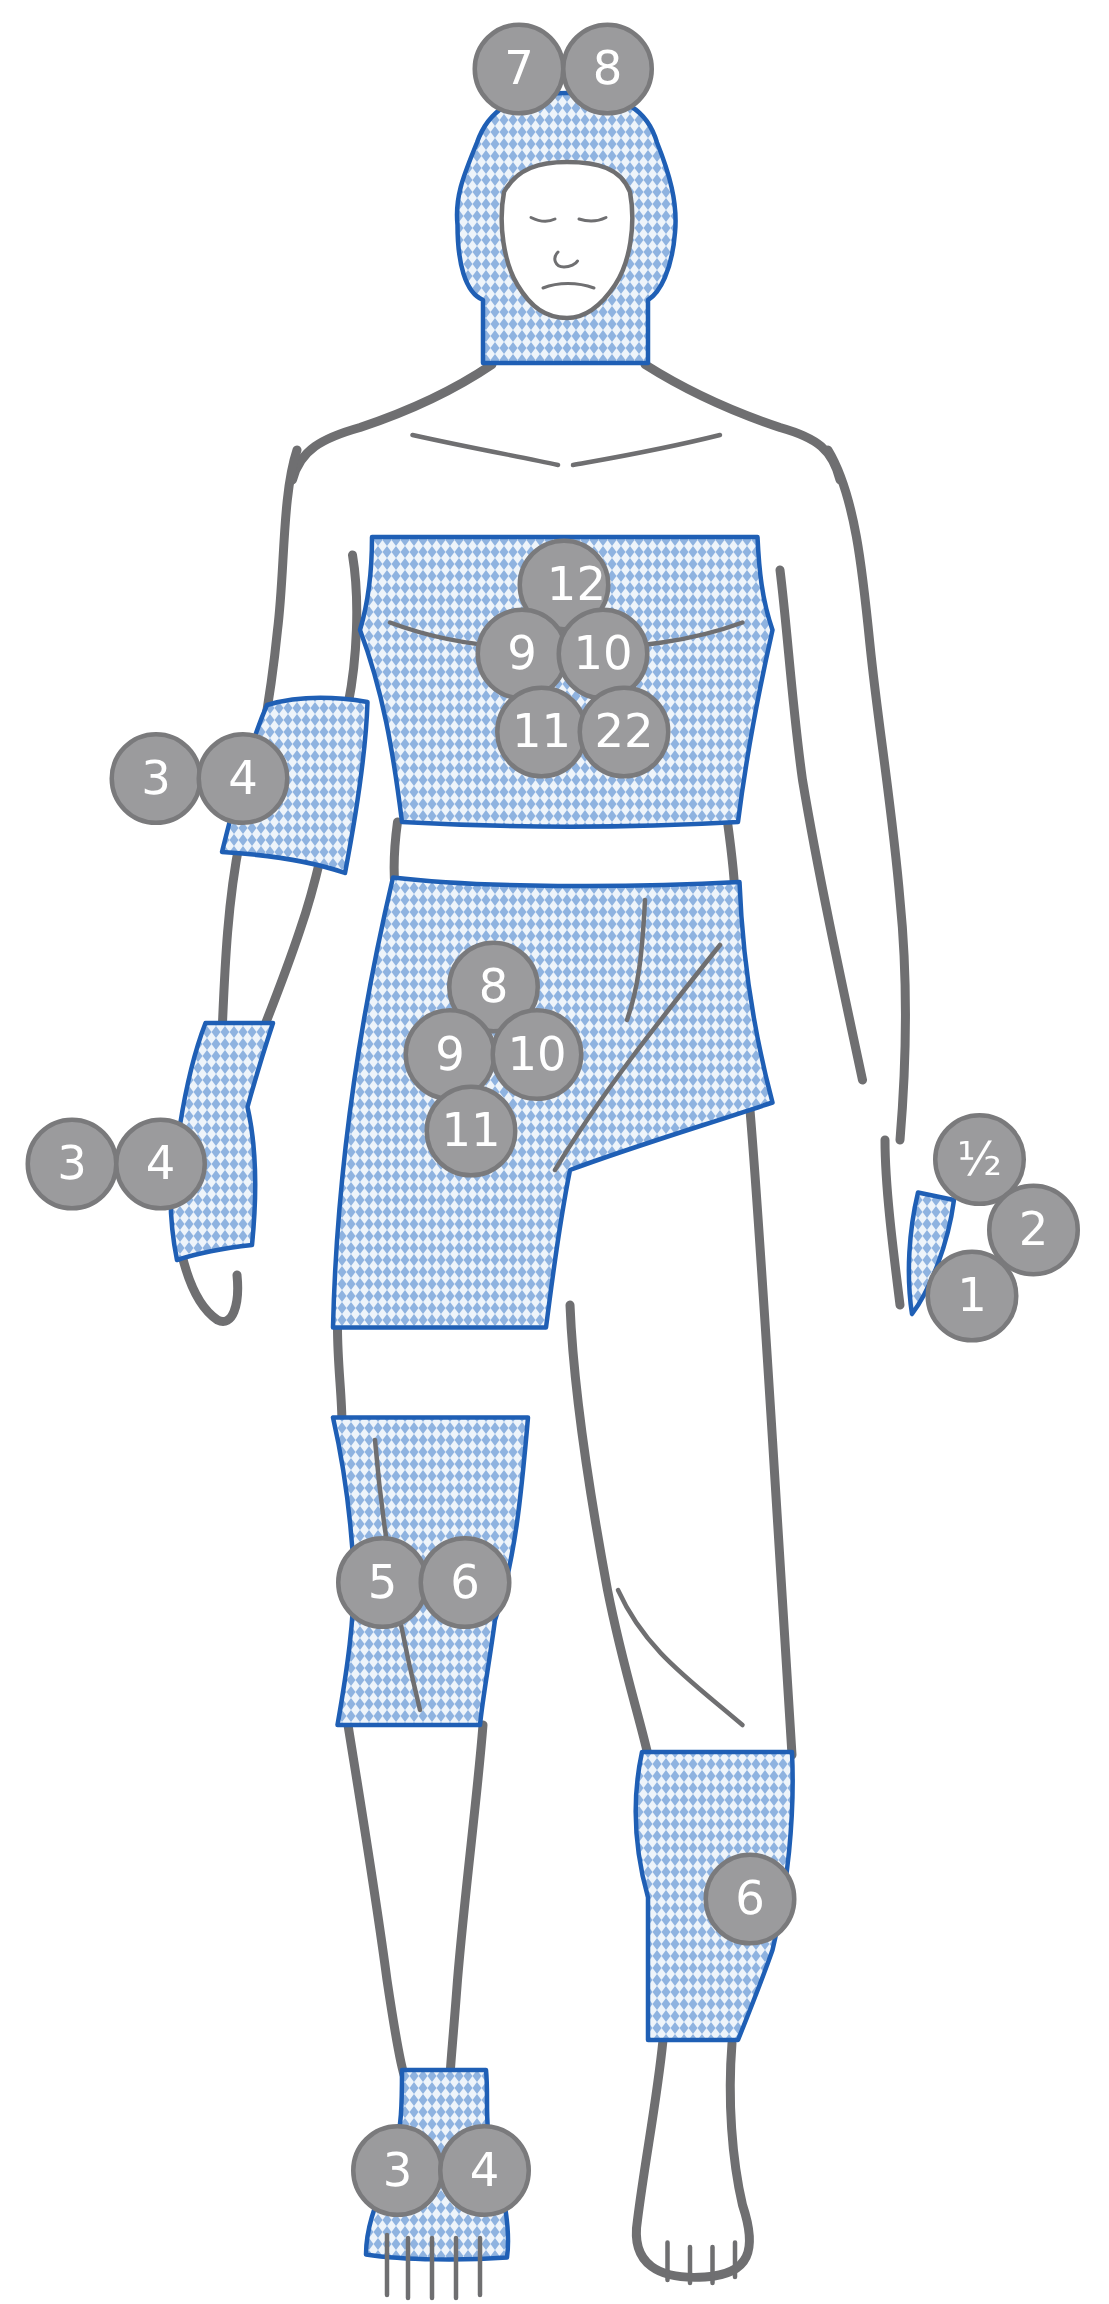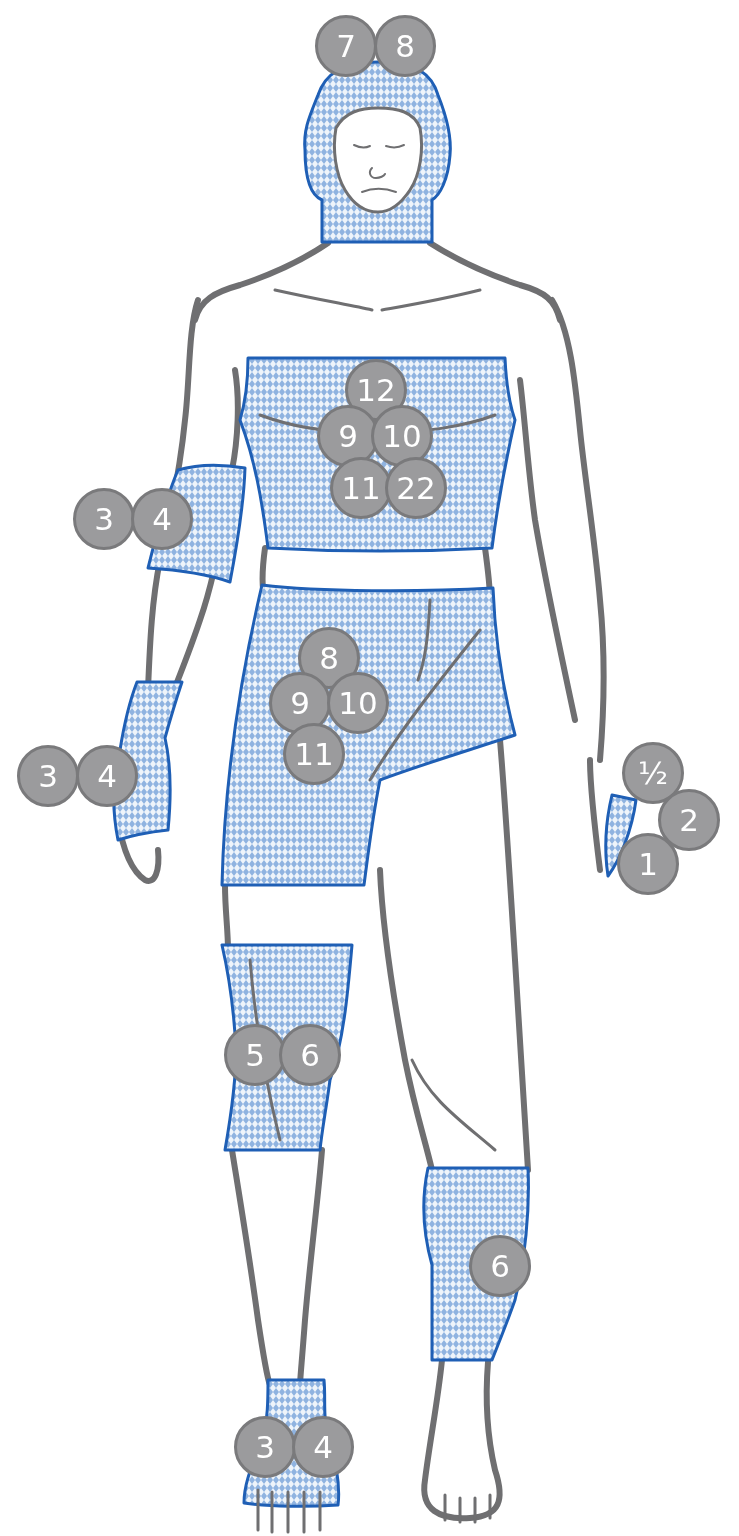--- a/index.html
+++ b/index.html
@@ -87,21 +87,21 @@
     <path d="M386 146 C392 148 398 148 404 145"></path>
     <path d="M372 168 C368 172 370 178 376 178 C380 178 384 176 385 174"></path>
     <path d="M362 192 C372 188 385 188 396 192"></path>
   </g>
 </svg>
 
 <div id="markers">
   <div class="marker" style="left:315px;top:15px;"><span>7</span></div>
   <div class="marker" style="left:374px;top:15px;"><span>8</span></div>
 
-  <div class="marker" style="left:345px;top:359px;"><span>12</span></div>
+  <div class="marker" style="left:345px;top:359px;text-align:right;"><span>12</span></div>
   <div class="marker" style="left:317px;top:405px;"><span>9</span></div>
   <div class="marker" style="left:371px;top:405px;"><span>10</span></div>
   <div class="marker" style="left:330px;top:457px;"><span>11</span></div>
   <div class="marker" style="left:385px;top:457px;text-align:center;"><span>22</span></div>
 
   <div class="marker" style="left:73px;top:488px;"><span>3</span></div>
   <div class="marker" style="left:131px;top:488px;"><span>4</span></div>
 
   <div class="marker" style="left:298px;top:627px;"><span>8</span></div>
   <div class="marker" style="left:269px;top:672px;"><span>9</span></div>

